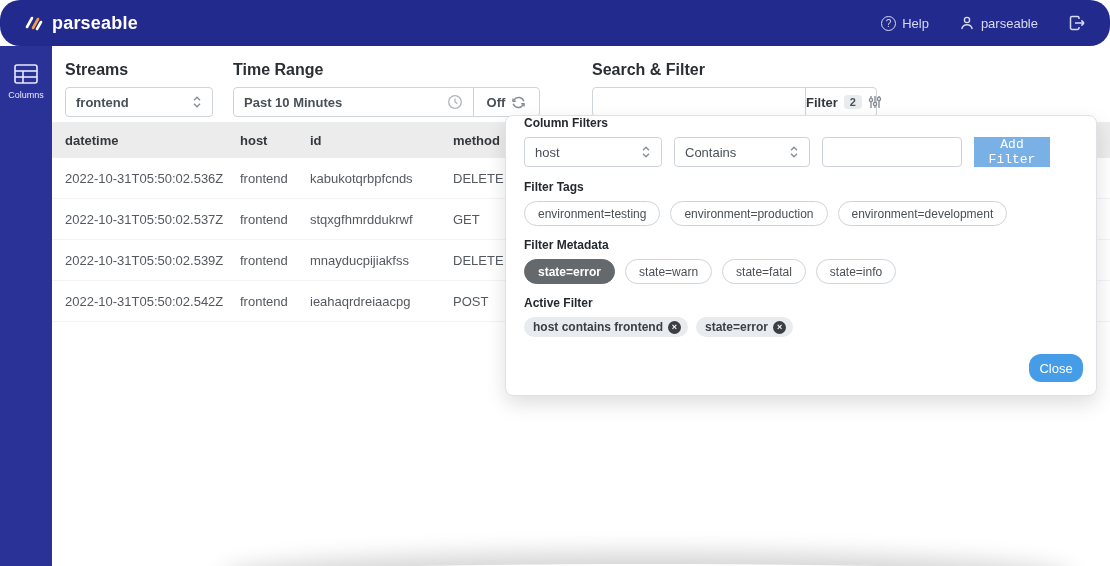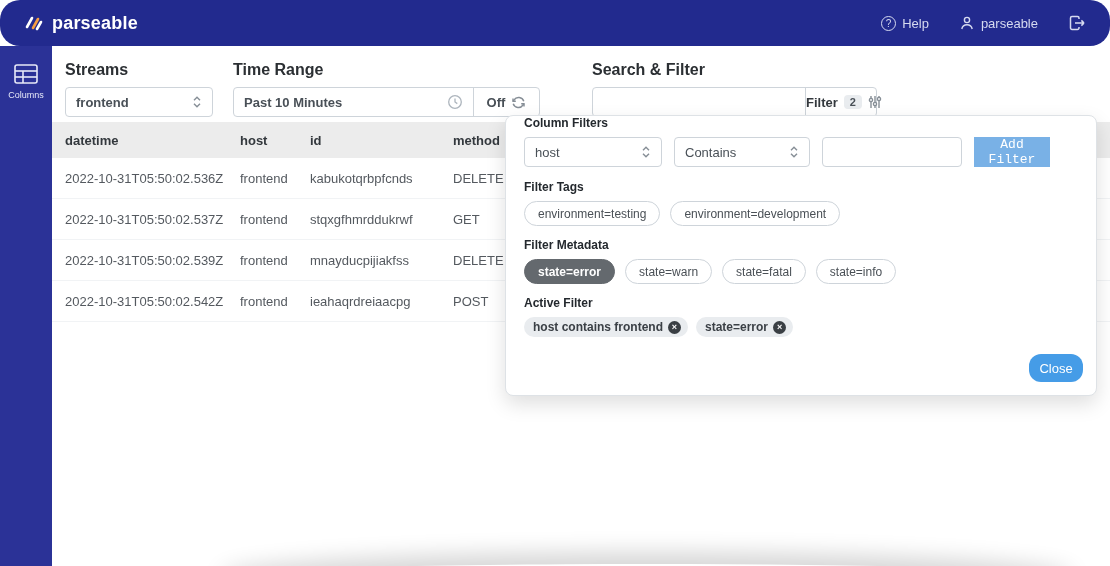--- a/index.html
+++ b/index.html
@@ -276,20 +276,21 @@
     </div>
     <div class="box val-input">
       <input type="text" value="" style="">
     </div>
     <button class="btn-add">Add Filter</button>
   </div>
 
   <div class="p-label">Filter Tags</div>
   <div class="tags-row">
     <div class="chip">environment=testing</div>
+    <div class="chip">environment=production</div>
     <div class="chip">environment=development</div>
   </div>
 
   <div class="p-label">Filter Metadata</div>
   <div class="tags-row">
     <div class="chip selected">state=error</div>
     <div class="chip">state=warn</div>
     <div class="chip">state=fatal</div>
     <div class="chip">state=info</div>
   </div>

